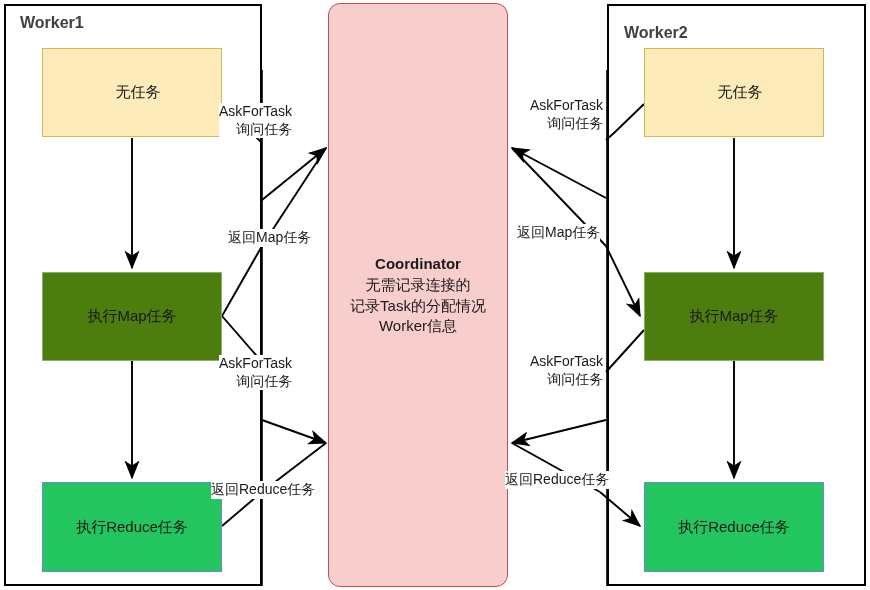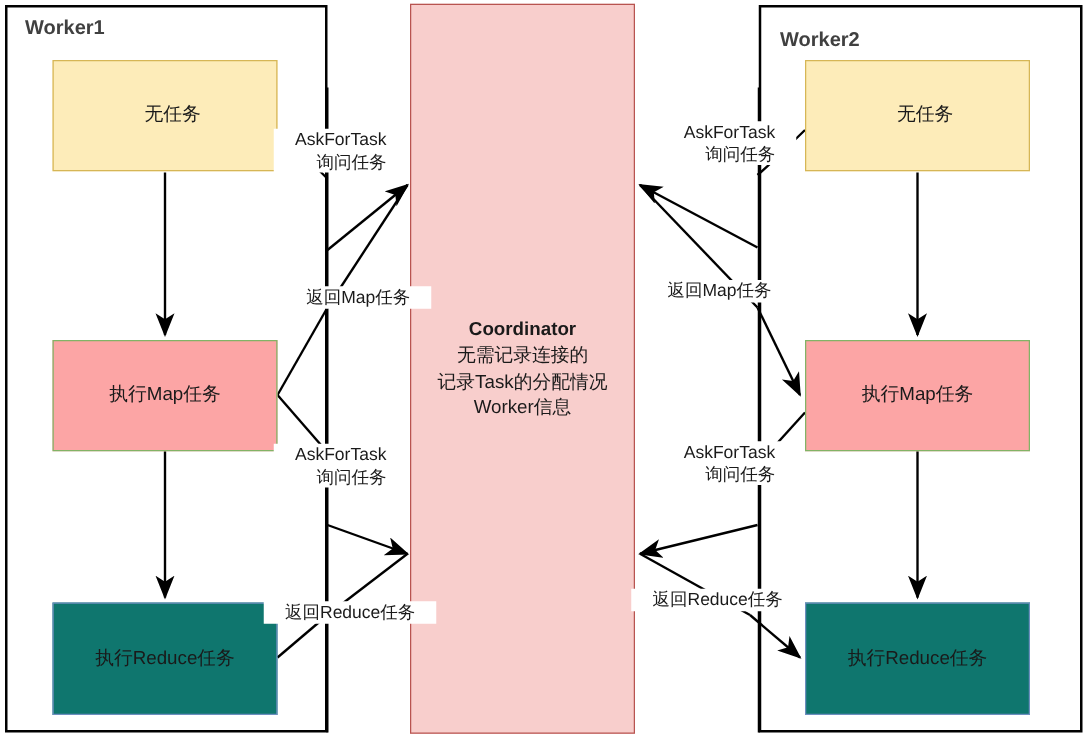--- a/index.html
+++ b/index.html
@@ -46,25 +46,25 @@
     font-weight: bold;
     color: #404040;
     white-space: nowrap;
   }
   .task-idle {
     background: #fdecb9;
     border: 1px solid #d6b656;
     padding-left: 12px;
   }
   .task-map {
-    background: #fca5a5;
+    background: #4d7c0f;
     border: 1px solid #82b366;
   }
   .task-reduce {
-    background: #0f766e;
+    background: #22c55e;
     border: 1px solid #6c8ebf;
   }
   .coordinator {
     background: #f8cecc;
     border: 1px solid #b85450;
     flex-direction: column;
     align-items: center;
     justify-content: center;
     font-size: 15px;
     color: #1a1a1a;
@@ -74,21 +74,21 @@
     margin-bottom: 1px;
   }
   .edge-label {
     position: absolute;
     font-size: 14px;
     color: #1a1a1a;
     background: #ffffff;
     text-align: center;
     line-height: 1.25;
     white-space: nowrap;
-    padding: 0 17px;
+    padding: 0 0;
   }
   .edge-label .l2 { display: block; text-align: right; }
 </style>
 </head>
 <body>
 
 <div id="canvas">
 
   <div class="box worker-frame" style="left:4px; top:4px; width:258px; height:582px;"></div>
   <div class="box worker-frame" style="left:607px; top:4px; width:259px; height:582px;"></div>
@@ -152,21 +152,21 @@
   <div class="box task-idle" style="left:644px; top:48px; width:180px; height:89px;">
     <span>无任务</span>
   </div>
   <div class="box task-map" style="left:644px; top:272px; width:180px; height:89px;">
     <span>执行Map任务</span>
   </div>
   <div class="box task-reduce" style="left:644px; top:482px; width:180px; height:90px;">
     <span>执行Reduce任务</span>
   </div>
 
-  <div class="box coordinator" style="left:328px; top:3px; width:180px; height:584px;">
+  <div class="box coordinator" style="left:328px; top:3px; width:180px; height:584px;border-radius:12px;">
     <span class="co-title">Coordinator</span>
     <span>无需记录连接的</span>
     <span>记录Task的分配情况</span>
     <span>Worker信息</span>
   </div>
 
   <div class="edge-label" style="left:219px; top:103px;">
     <span>AskForTask</span>
     <span class="l2">询问任务</span>
   </div>

